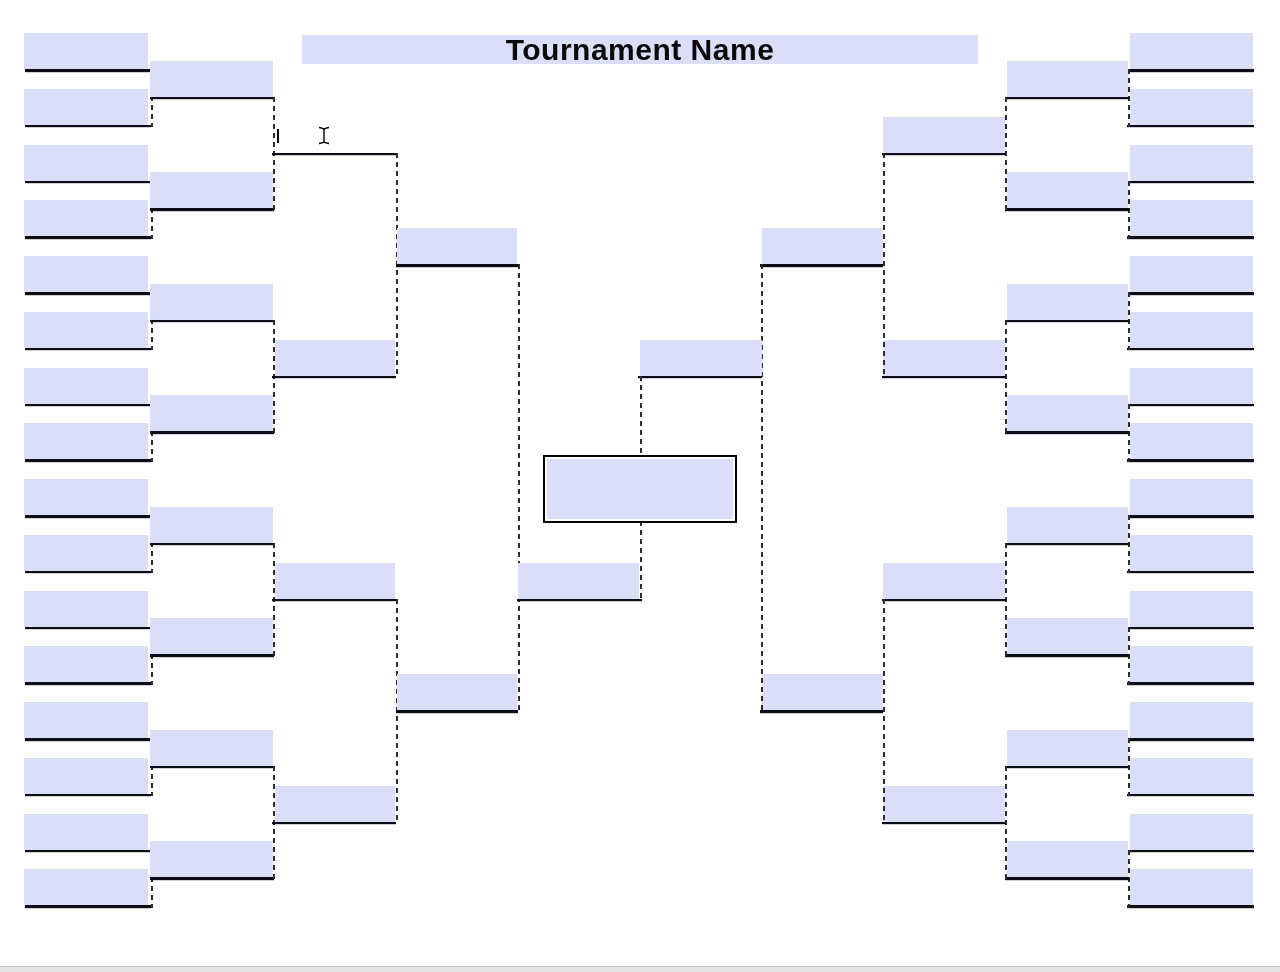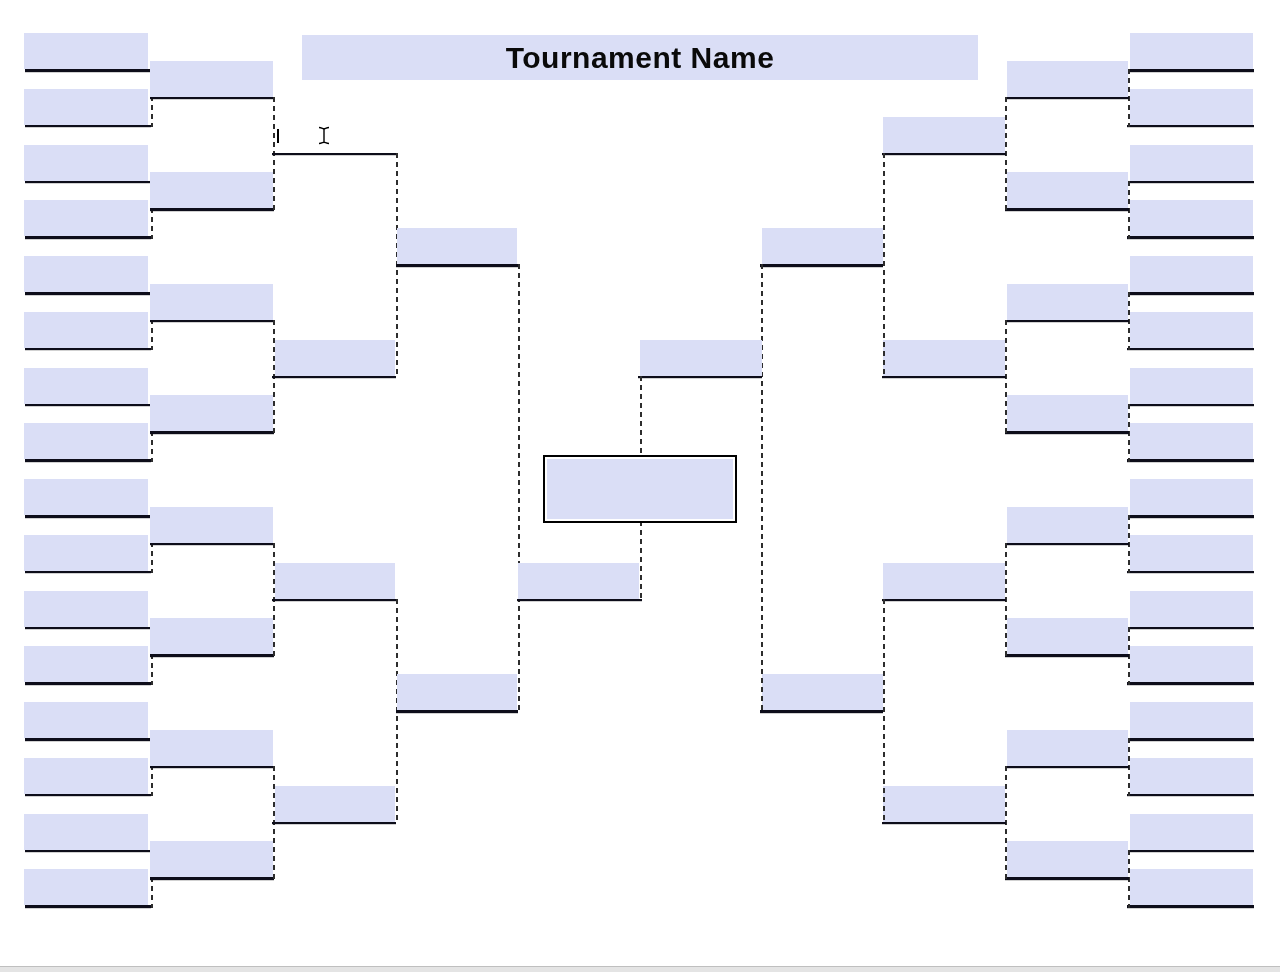--- a/index.html
+++ b/index.html
@@ -17,21 +17,21 @@
   .slot-line{
     position:absolute;height:2.5px;
     background:var(--line,#0d0d1a);
     box-shadow:0 1px 0 rgba(0,0,0,0.18);
   }
   .vdash{
     position:absolute;width:2px;
     background-image:repeating-linear-gradient(to bottom,var(--dash,#2d2d2d) 0px,var(--dash,#2d2d2d) 5px,transparent 5px,transparent 9px);
   }
   .banner{
-    position:absolute;left:302px;top:35px;width:676px;height:45px;
+    position:absolute;left:302px;top:35px;width:676px;height:29px;
     background:var(--field,#dadef6);
     display:flex;align-items:center;justify-content:center;
   }
   .banner span{
     font-size:30px;font-weight:bold;color:#0a0a0a;letter-spacing:0.5px;
   }
   .rlabel{
     position:absolute;font-size:15px;color:#000;white-space:nowrap;
   }
   #lbl-r1{left:30px;top:44px;}

